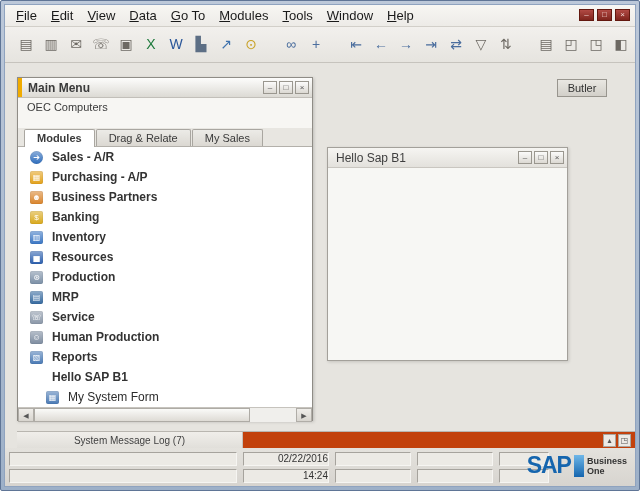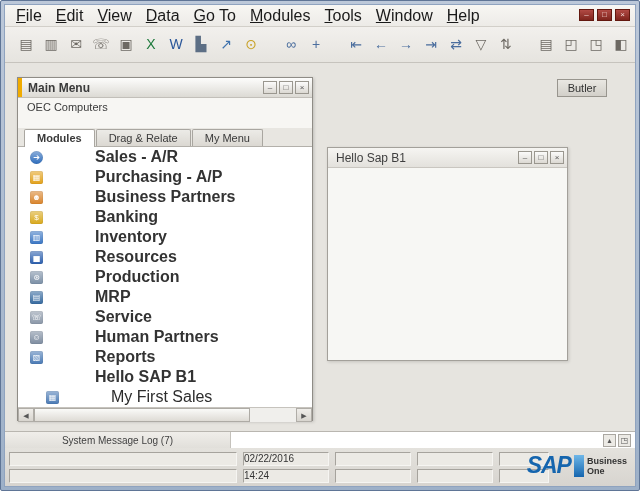--- a/index.html
+++ b/index.html
@@ -9,21 +9,21 @@
            background:linear-gradient(#bcc8d9,#9db0c8); padding:3px;
            border:1px solid #5f7596; border-radius:2px; }
   .app { position:relative; width:100%; height:100%; background:#e6e4df;
          border:1px solid #8fa3bf; overflow:hidden; }
 
   
   .menubar { position:absolute; left:0; top:0; right:0; height:22px;
              background:linear-gradient(#f7f6f3,#edebe7);
              border-bottom:1px solid #d2cfc9; }
   .mb-items { display:flex; align-items:center; height:100%; padding-left:4px; }
-  .mb-item { font-size:16px; color:#1a1a1a; padding:3px 7px; cursor:default; white-space:nowrap; }
+  .mb-item { font-size:13px; color:#1a1a1a; padding:3px 7px; cursor:default; white-space:nowrap; }
   .mb-item u { text-decoration:underline; }
   .win-controls { position:absolute; right:5px; top:4px; display:flex; gap:3px; }
   .win-btn { width:15px; height:12px; background:linear-gradient(#b14a44,#7f241d);
              border:1px solid #63180f; color:#f3d8d4; font-size:8px; line-height:10px;
              text-align:center; cursor:default; }
 
   
   .toolbar { position:absolute; left:0; top:22px; right:0; height:36px;
              background:linear-gradient(#f2f0ed,#e6e4df);
              border-bottom:1px solid #c6c3bd; display:flex; align-items:center;
@@ -57,21 +57,21 @@
   .tab.active { background:#fff; position:relative; top:1px; padding-bottom:3px; font-weight:bold; }
   .mm-list { height:260px; background:#fff; overflow:hidden; }
   .mm-item { display:flex; align-items:center; height:20px; padding-left:12px; cursor:default; }
   .mm-item.indent { padding-left:28px; }
   .mm-icon { width:13px; height:13px; border-radius:2px; margin-right:9px; flex:0 0 13px;
              color:#fff; font-size:8px; line-height:13px; text-align:center;
              background-image:linear-gradient(rgba(255,255,255,.45),rgba(255,255,255,0));
              box-shadow:inset 0 0 1px rgba(0,0,0,.35); }
   .mm-icon.circle { border-radius:50%; }
   .mm-icon.empty { background:none; box-shadow:none; }
-  .mm-label { font-size:16px; font-weight:bold; color:#333; white-space:nowrap;margin-left:43px; }
+  .mm-label { font-size:12px; font-weight:bold; color:#333; white-space:nowrap; }
   .mm-label.normal { font-weight:normal; color:#2c2c2c; }
   .mm-hscroll { position:relative; height:15px; background:#f0efec; border-top:1px solid #c6c3bd; }
   .hs-btn { position:absolute; top:0; width:16px; height:14px; background:linear-gradient(#efede9,#d8d5cf);
             border:1px solid #b0ada7; font-size:7px; line-height:13px; text-align:center; color:#555; }
   .hs-btn.left { left:0; }
   .hs-btn.right { right:0; }
   .hs-thumb { position:absolute; left:16px; top:0; width:216px; height:14px;
               background:linear-gradient(#fafaf8,#dedbd5); border:1px solid #aeaba5; }
 
   
@@ -86,37 +86,37 @@
   
   .hello { position:absolute; left:322px; top:84px; width:241px; height:214px;
            background:#f7f7f4; border:1px solid #a3a09a; box-shadow:1px 1px 3px rgba(0,0,0,.15); }
   .hello-titlebar { height:20px; background:linear-gradient(#f6f5f2,#e3e1dc);
                     border-bottom:1px solid #c9c6c0; display:flex; align-items:center;
                     padding-left:8px; }
   .hello-title { font-size:12px; color:#3f3f3f; }
   .hello-body { height:192px; background:#f7f7f4; }
 
   
-  .msgbar { position:absolute; left:0; right:0; bottom:38px; height:17px; background:#ffffff;
+  .msgbar { position:absolute; left:12px; right:0; bottom:38px; height:17px; background:#c2410c;
             border-top:1px solid #b9b6b0; display:flex; align-items:center; }
   .msg-tab { width:226px; height:100%; border-right:1px solid #c5c2bc;
              background:linear-gradient(#f0eeea,#e1dfda); display:flex; align-items:center;
              justify-content:center; font-size:10px; color:#3f3f3f; cursor:default; }
   .msg-icons { margin-left:auto; display:flex; gap:2px; padding-right:4px; }
   .msg-icon { width:13px; height:13px; border:1px solid #aaa7a1; background:#eceae5;
               font-size:8px; line-height:11px; text-align:center; color:#555; cursor:default; }
 
   
   .statusbar { position:absolute; left:0; right:0; bottom:0; height:38px;
                background:linear-gradient(#e4e2dd,#d7d4cf); }
   .sb-cell { position:absolute; height:14px; background:#eceae5; border:1px solid;
              border-color:#a6a39d #f6f5f2 #f6f5f2 #a6a39d; font-size:10px; color:#333;
-             text-align:left; line-height:12px; }
+             text-align:right; line-height:12px; }
   .sap-logo { position:absolute; right:8px; top:4px; display:flex; align-items:center; gap:3px; }
-  .sap-text { font-size:23px; font-weight:bold; font-style:italic; color:#1565ae; letter-spacing:-1px; }
+  .sap-text { font-size:23px; font-weight:bold; color:#1565ae; letter-spacing:-1px; }
   .sap-sq { width:10px; height:22px; background:linear-gradient(#6fb7e8,#1565ae); }
   .sap-product { display:flex; flex-direction:column; font-size:9px; font-weight:bold;
                  color:#333; line-height:10px; }
 </style>
 </head>
 <body>
 
 <div class="frame">
   <div class="app">
 
@@ -185,21 +185,21 @@
             <span class="ttl-btn">□</span>
             <span class="ttl-btn">×</span>
           </span>
         </div>
         <div class="mm-company">
           <div>OEC Computers</div>
         </div>
         <div class="mm-tabs">
             <span class="tab active">Modules</span>
             <span class="tab">Drag &amp; Relate</span>
-            <span class="tab">My Menu</span>
+            <span class="tab">My Sales</span>
           </div>
         <div class="mm-list">
             <div class="mm-item">
               <span class="mm-icon circle" style="background-color: rgb(46, 109, 189);">➔</span>
               <span class="mm-label">Sales - A/R</span>
             </div>
             <div class="mm-item">
               <span class="mm-icon" style="background-color: rgb(227, 161, 26);">▦</span>
               <span class="mm-label">Purchasing - A/P</span>
             </div>
@@ -226,33 +226,33 @@
             <div class="mm-item">
               <span class="mm-icon" style="background-color: rgb(53, 105, 159);">▤</span>
               <span class="mm-label">MRP</span>
             </div>
             <div class="mm-item">
               <span class="mm-icon" style="background-color: rgb(138, 151, 168);">☏</span>
               <span class="mm-label">Service</span>
             </div>
             <div class="mm-item">
               <span class="mm-icon" style="background-color: rgb(125, 140, 160);">☺</span>
-              <span class="mm-label">Human Partners</span>
+              <span class="mm-label">Human Production</span>
             </div>
             <div class="mm-item">
               <span class="mm-icon" style="background-color: rgb(74, 122, 181);">▧</span>
               <span class="mm-label">Reports</span>
             </div>
             <div class="mm-item">
               <span class="mm-icon empty"></span>
               <span class="mm-label">Hello SAP B1</span>
             </div>
             <div class="mm-item indent">
               <span class="mm-icon" style="background-color: rgb(74, 122, 181);">▦</span>
-              <span class="mm-label normal">My First Sales</span>
+              <span class="mm-label normal">My System Form</span>
             </div>
           </div>
         <div class="mm-hscroll">
           <span class="hs-btn left">◀</span>
           <span class="hs-thumb"></span>
           <span class="hs-btn right">▶</span>
         </div>
       </div>
 
       <div class="search-btn">Butler</div>

